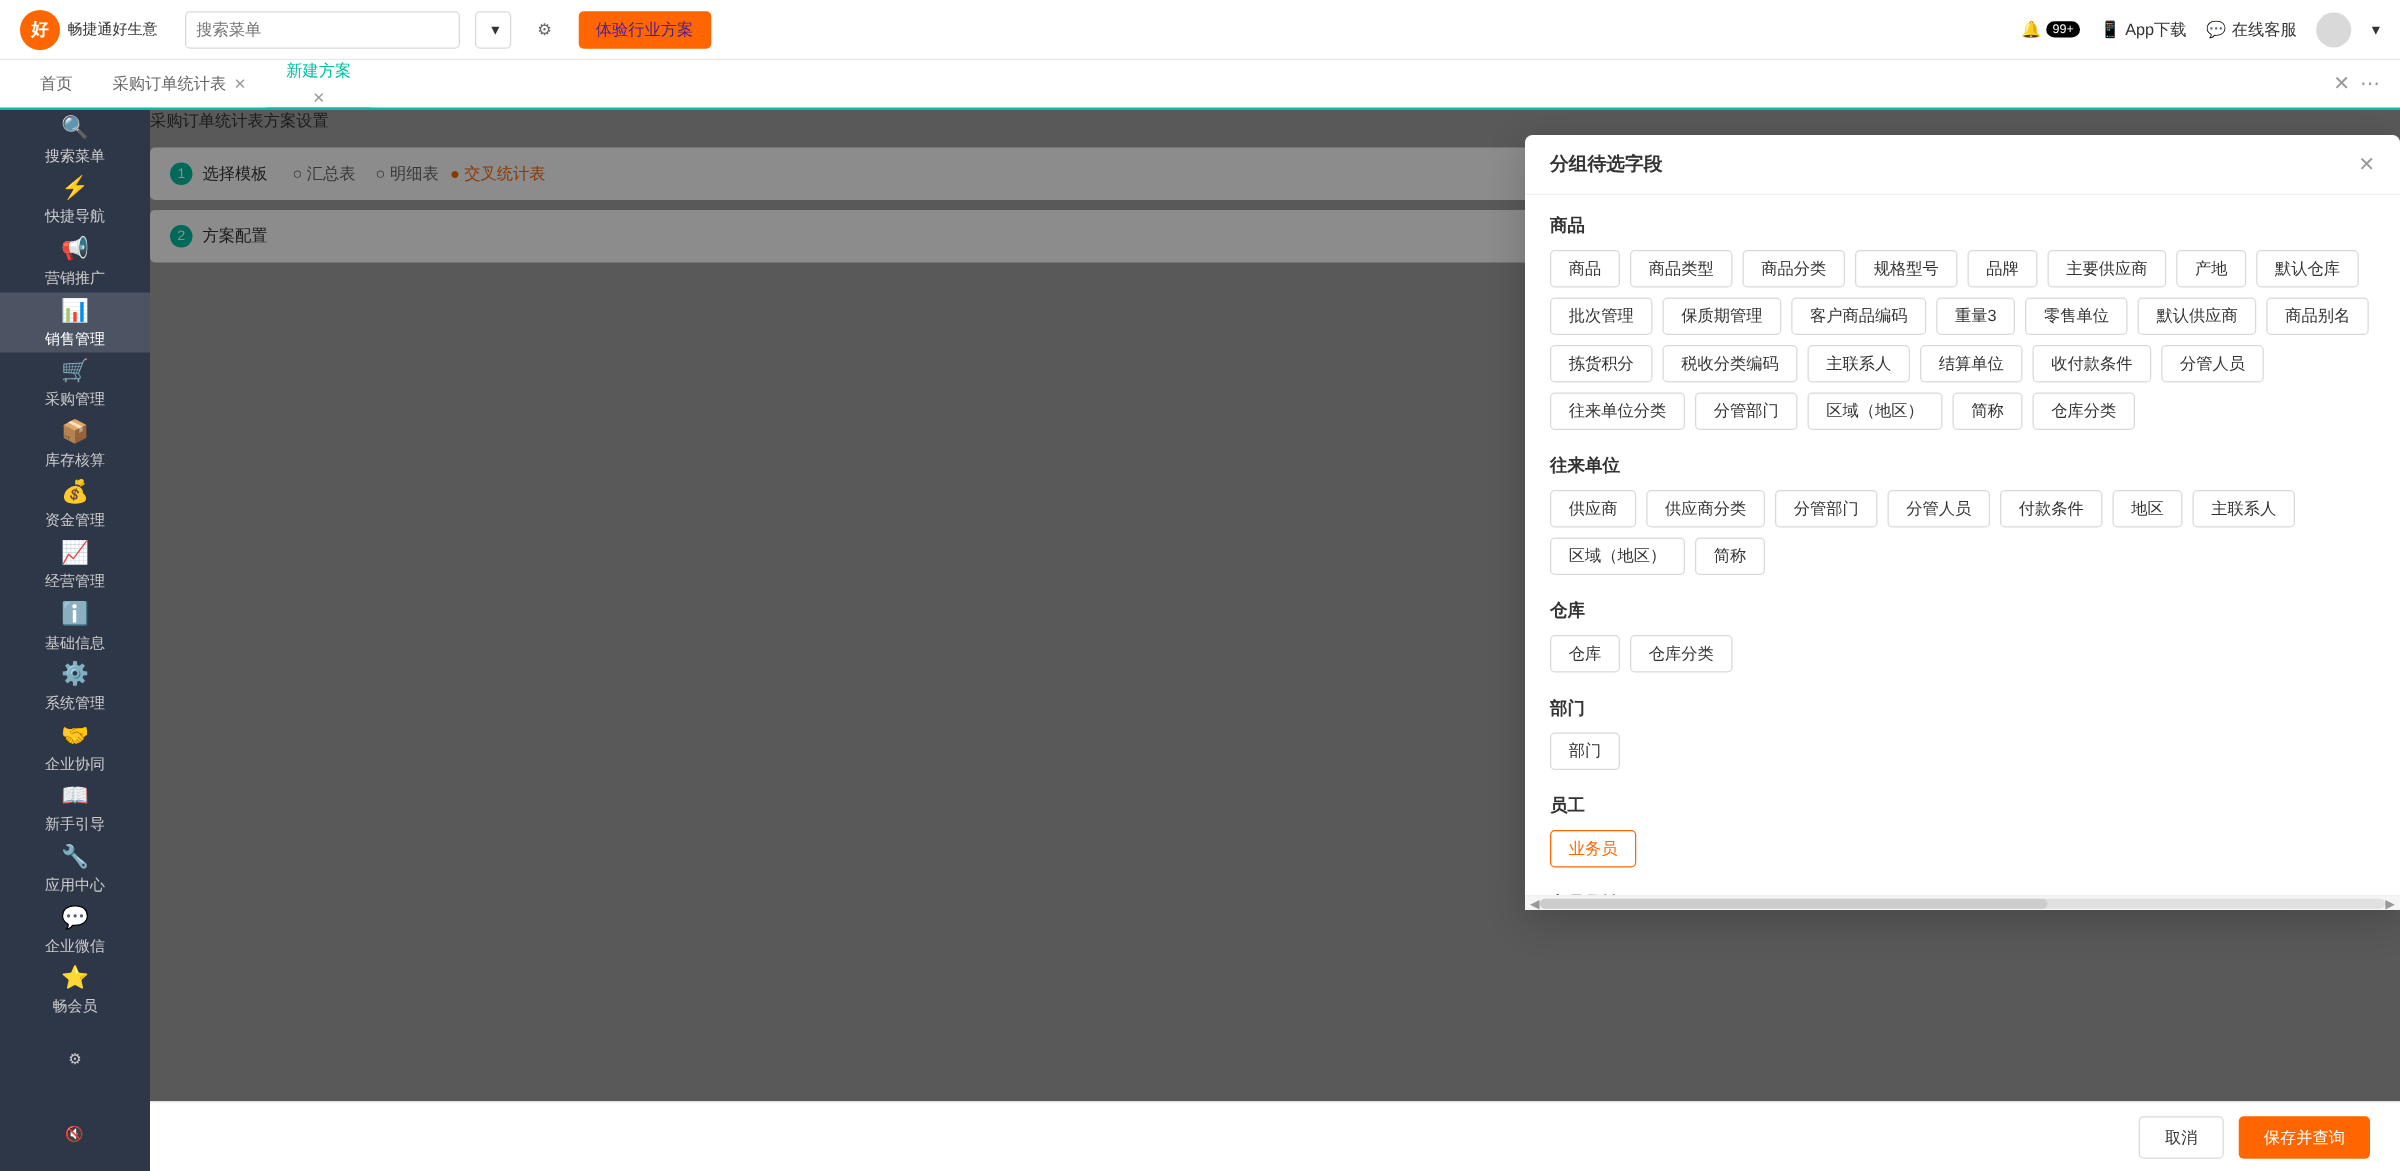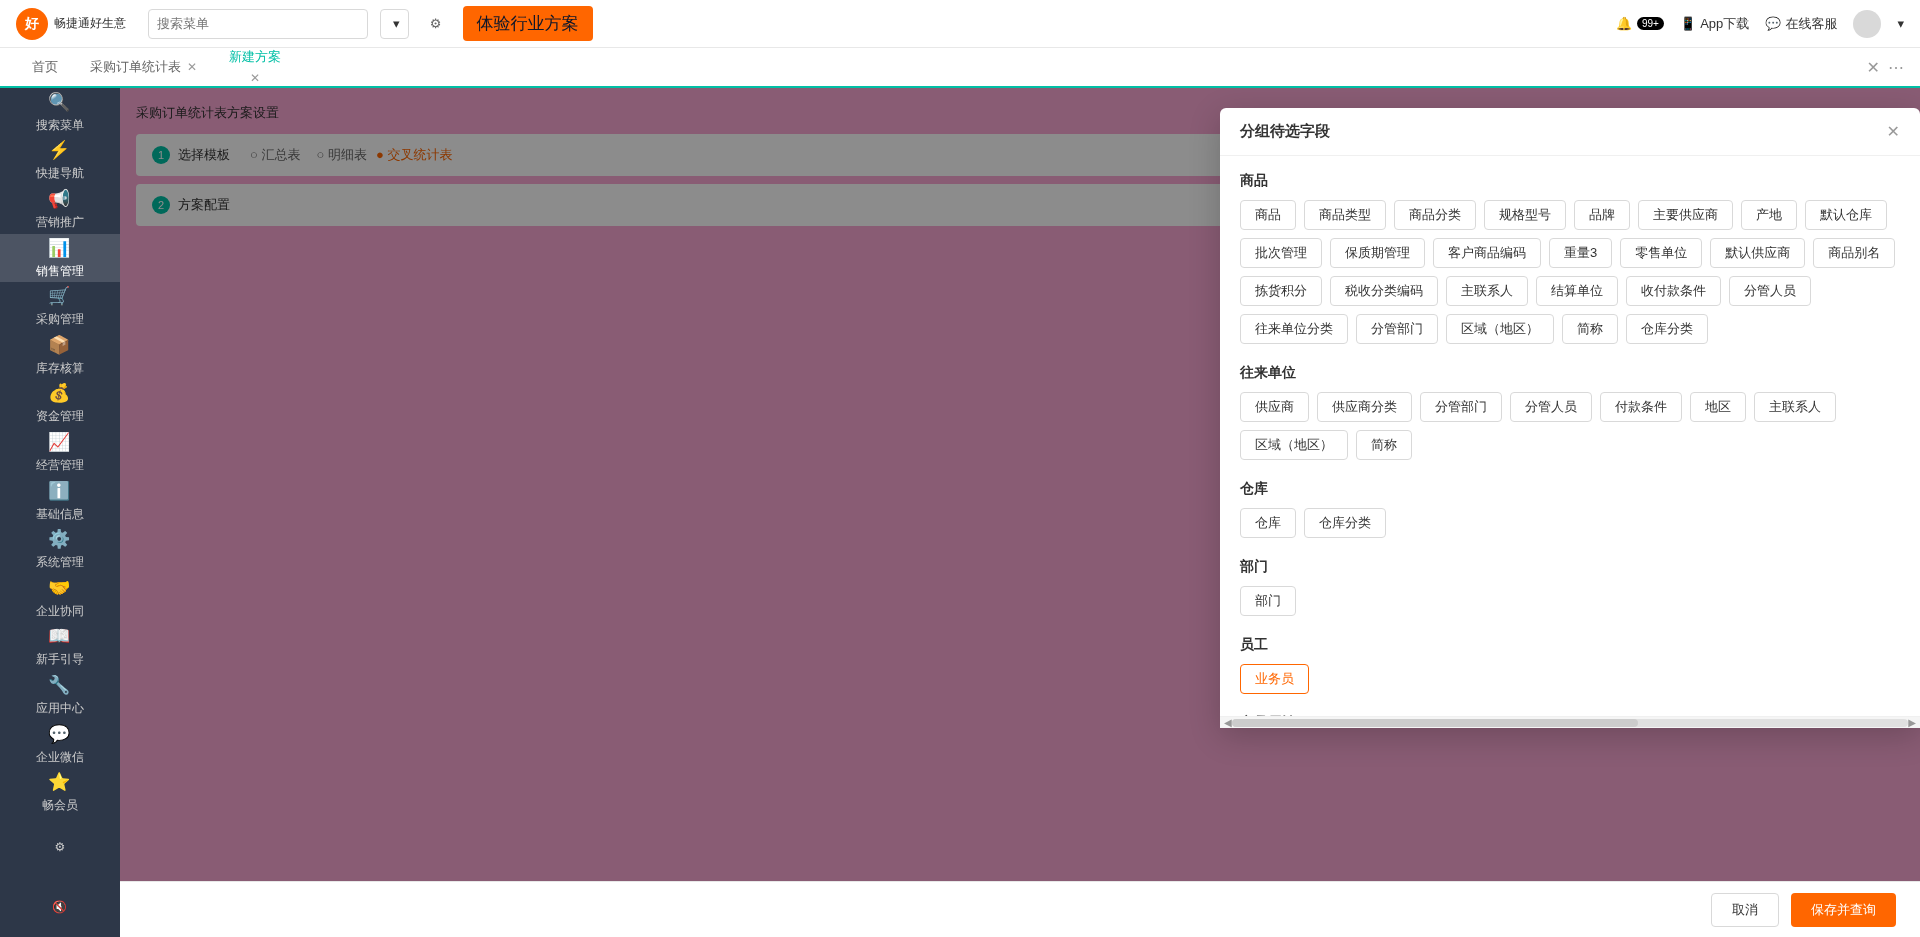--- a/index.html
+++ b/index.html
@@ -69,26 +69,26 @@
       width: 30px;
       height: 30px;
       display: flex;
       align-items: center;
       justify-content: center;
       cursor: pointer;
       color: #666;
     }
     .experience-btn {
       background: #ff6600;
-      color: #0f172a;
+      color: #4c1d95;
       border: none;
       border-radius: 4px;
       padding: 6px 14px;
       cursor: pointer;
-      font-size: 17px;
+      font-size: 13px;
     }
     .nav-right {
       margin-left: auto;
       display: flex;
       align-items: center;
       gap: 16px;
     }
     .nav-right-item {
       display: flex;
       align-items: center;
@@ -177,22 +177,21 @@
     }
     .sidebar-bottom {
       margin-top: auto;
       display: flex;
       flex-direction: column;
     }
 
     
     .content-area {
       flex: 1;
-      padding: 16px;
-      background: #f9a8d4;
+      background: #a3a3a3;
       position: relative;
       overflow: hidden;
     }
 
     
     .page-header {
       font-size: 13px;
       color: #333;
       margin-bottom: 12px;
     }

